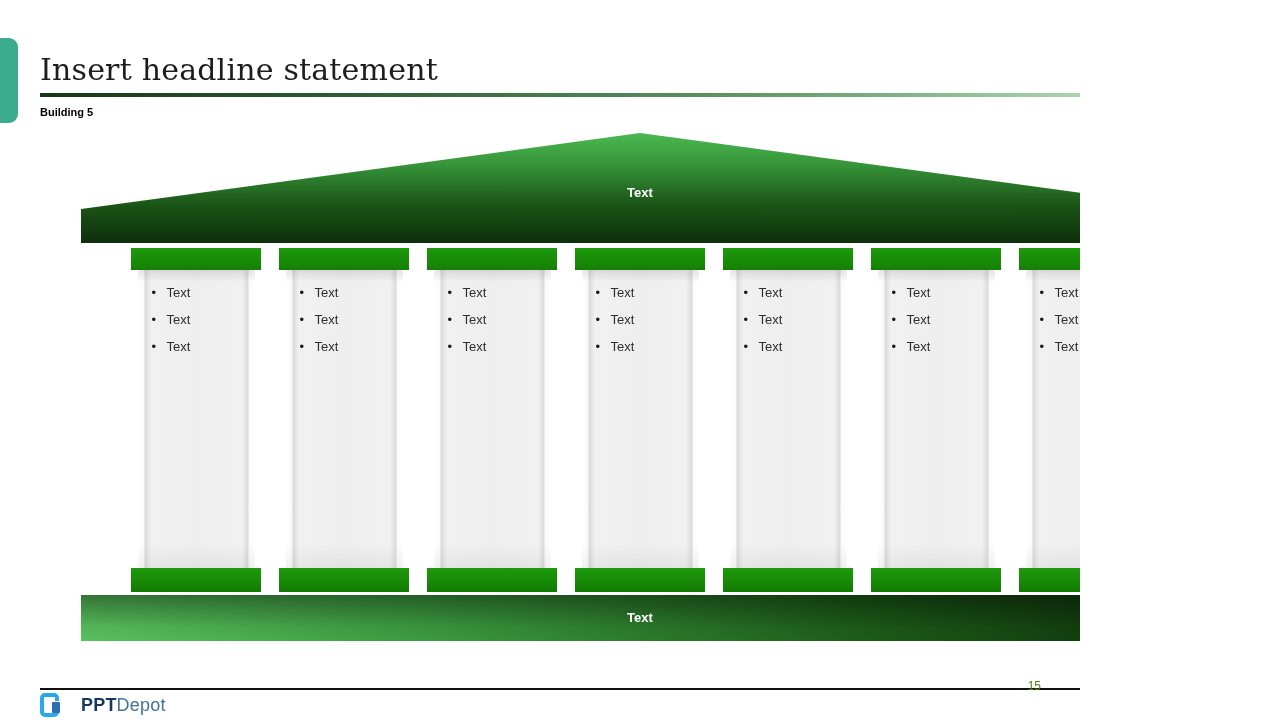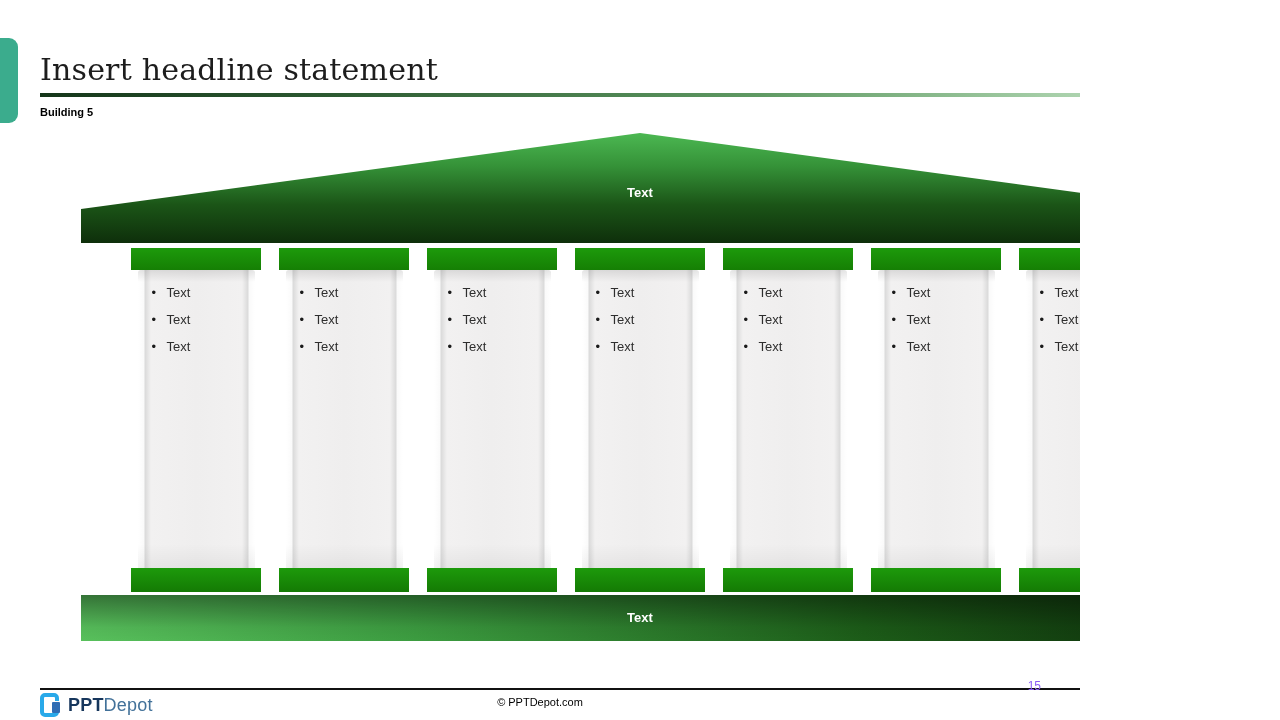--- a/index.html
+++ b/index.html
@@ -131,37 +131,37 @@
     position: absolute;
     left: 40px; top: 688px;
     width: 1201px; height: 2px;
     background: #111111;
   }
   .brand {
     position: absolute;
     left: 40px; top: 693px;
     display: flex;
     align-items: center;
-    gap: 6px;
+    gap: 19px;
   }
   .brand-text { font-size: 18px; letter-spacing: 0.2px; }
   .brand-ppt { font-weight: bold; color: #16365c; }
   .brand-depot { font-weight: 400; color: #427199; }
   .footer-center {
     position: absolute;
     left: 0; right: 0; top: 696px;
     text-align: center;
     font-size: 11px;
     color: #000000;
   }
   .page-number {
     position: absolute;
     right: 39px; top: 679px;
     font-size: 12px;
-    color: #8b5cf6;
+    color: #4d7c0f;
   }
 </style>
 </head>
 <body>
 
 <div class="slide">
 
   <div class="accent-tab"></div>
 
   <div class="title">Insert headline statement</div>
@@ -266,16 +266,15 @@
 
   <div class="brand">
     <svg width="22" height="24" viewBox="0 0 22 24">
       <rect x="2" y="2" width="15" height="20" rx="3" fill="none" stroke="#29a9e9" stroke-width="4"></rect>
       <rect x="13" y="8" width="9" height="11" fill="#ffffff"></rect>
       <rect x="12" y="9" width="8" height="11" rx="1" fill="#2f6db4"></rect>
     </svg>
     <div class="brand-text"><span class="brand-ppt">PPT</span><span class="brand-depot">Depot</span></div>
   </div>
 
-  <div class="footer-center">© PPTDepot.com</div>
   <div class="page-number">15</div>
 
 </div>
 
 </body></html>

